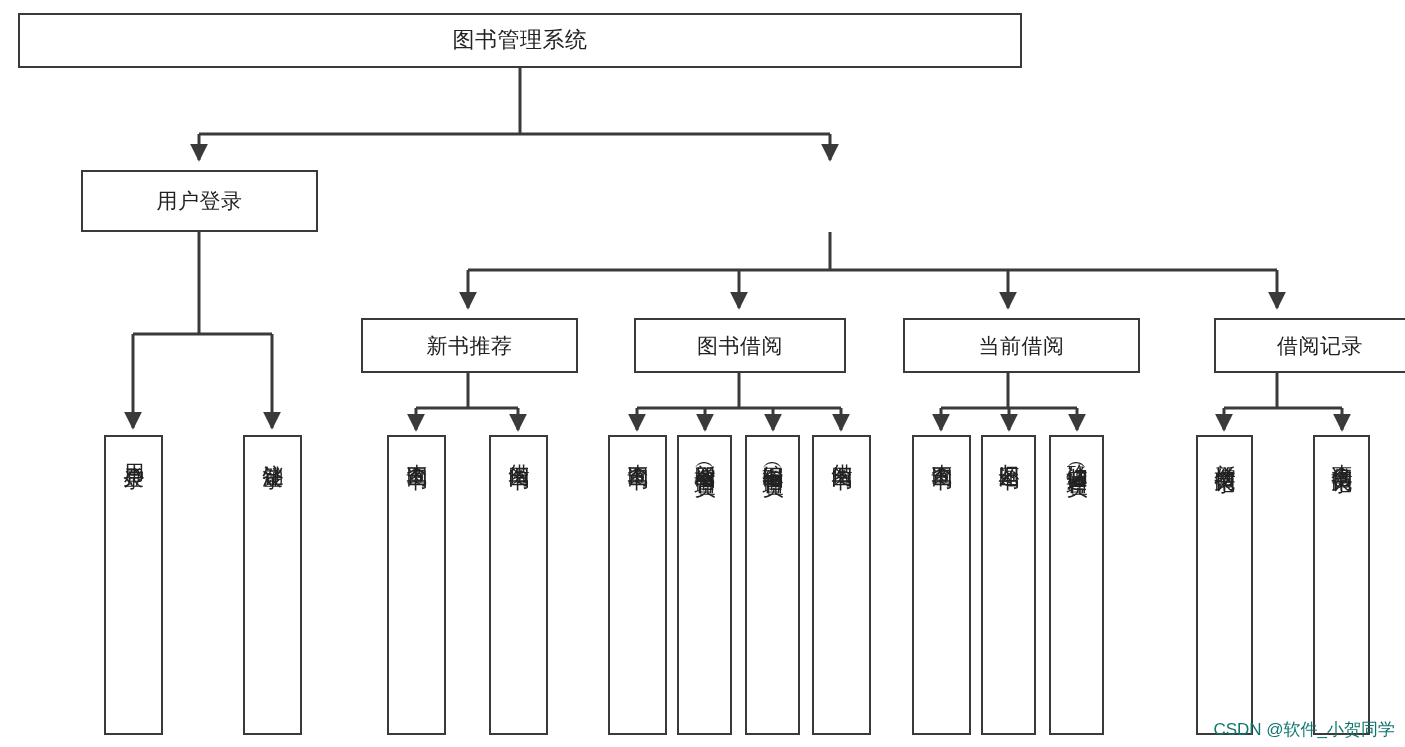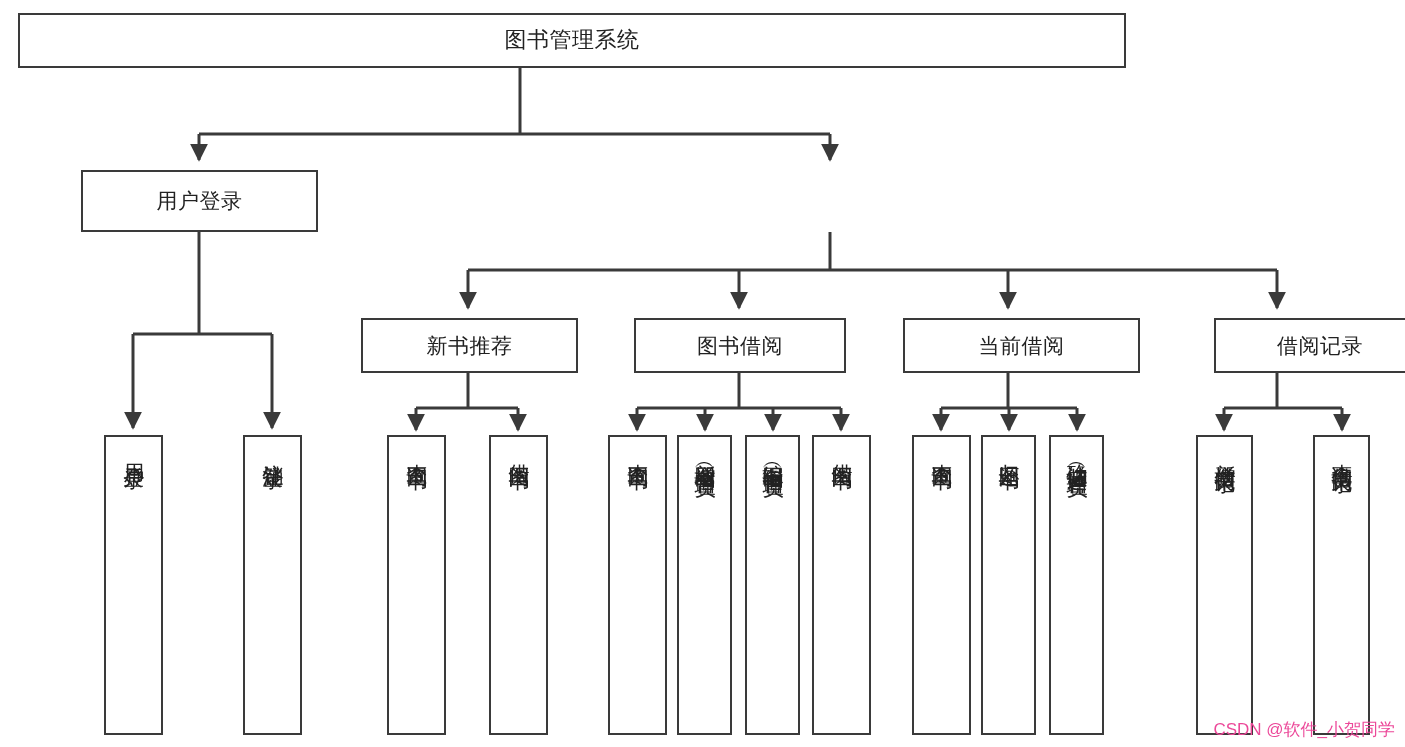--- a/index.html
+++ b/index.html
@@ -59,21 +59,21 @@
     font-size: 21px;
     line-height: 1.28;
     letter-spacing: 2px;
     white-space: nowrap;
   }
   .watermark {
     position: absolute;
     right: 10px;
     bottom: 6px;
     font-size: 17px;
-    color: #ec4899;
+    color: #0f766e;
     z-index: 5;
     white-space: nowrap;
     font-family: "Liberation Sans", "DejaVu Sans", sans-serif;
   }
 </style>
 </head>
 <body>
 
 <div id="canvas">
 
@@ -120,21 +120,21 @@
       <path d="M 1009 408 L 1009 430" marker-end="url(#arrow)"></path>
       <path d="M 1077 408 L 1077 430" marker-end="url(#arrow)"></path>
 
       <path d="M 1277 373 L 1277 408"></path>
       <path d="M 1224 408 L 1342 408"></path>
       <path d="M 1224 408 L 1224 430" marker-end="url(#arrow)"></path>
       <path d="M 1342 408 L 1342 430" marker-end="url(#arrow)"></path>
     </g>
   </svg>
 
-  <div class="node root horizontal" style="left:18px; top:13px; width:1108px; height:55px;">
+  <div class="node root horizontal" style="left:18px; top:13px; width:1004px; height:55px;">
     <span class="label">图书管理系统</span>
   </div>
 
   <div class="node horizontal" style="left:81px; top:170px; width:237px; height:62px;">
     <span class="label">用户登录</span>
   </div>
 
   <div class="node horizontal" style="left:361px; top:318px; width:217px; height:55px;">
     <span class="label">新书推荐</span>
   </div>

